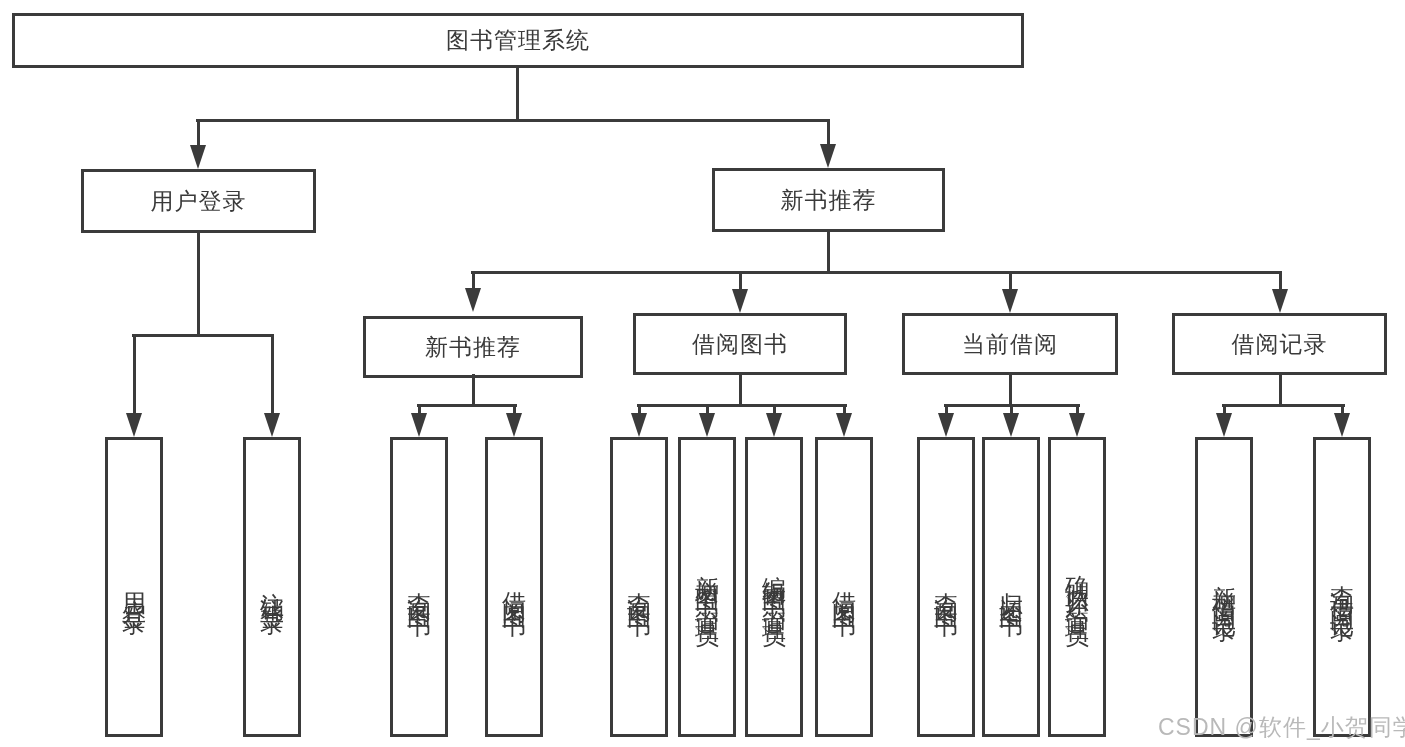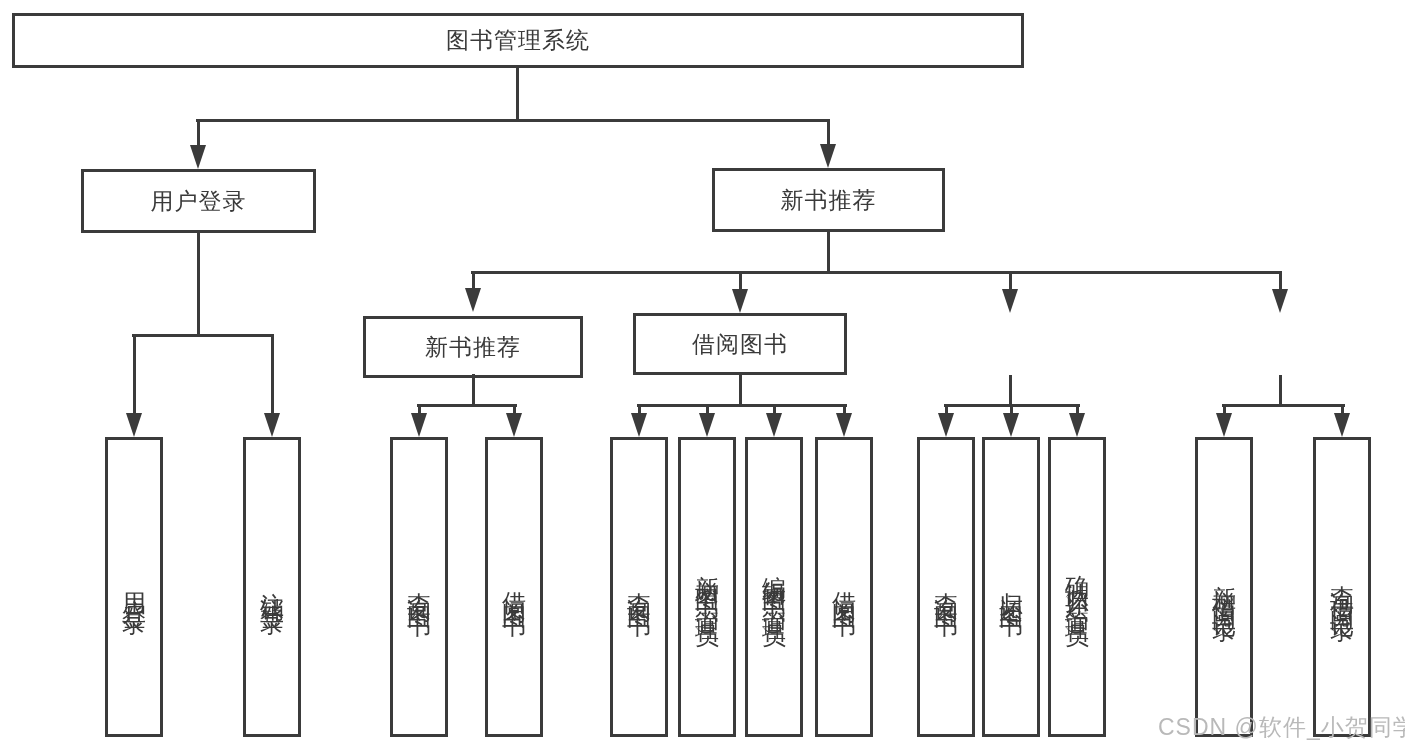--- a/index.html
+++ b/index.html
@@ -79,21 +79,27 @@
   </div>
 
   <div class="hbox" style="left:363px; top:316px; width:220px; height:62px;">
     <span>新书推荐</span>
   </div>
 
   <div class="hbox" style="left:633px; top:313px; width:214px; height:62px;">
     <span>借阅图书</span>
   </div>
 
-
+  <div class="hbox" style="left:902px; top:313px; width:216px; height:62px;">
+    <span>当前借阅</span>
+  </div>
+
+  <div class="hbox" style="left:1172px; top:313px; width:215px; height:62px;">
+    <span>借阅记录</span>
+  </div>
 
   <div class="vbox" style="left:105px;">
     <span>用户登录</span>
   </div>
   <div class="vbox" style="left:243px;">
     <span>注销登录</span>
   </div>
 
   <div class="vbox" style="left:390px;">
     <span>查询图书</span>

